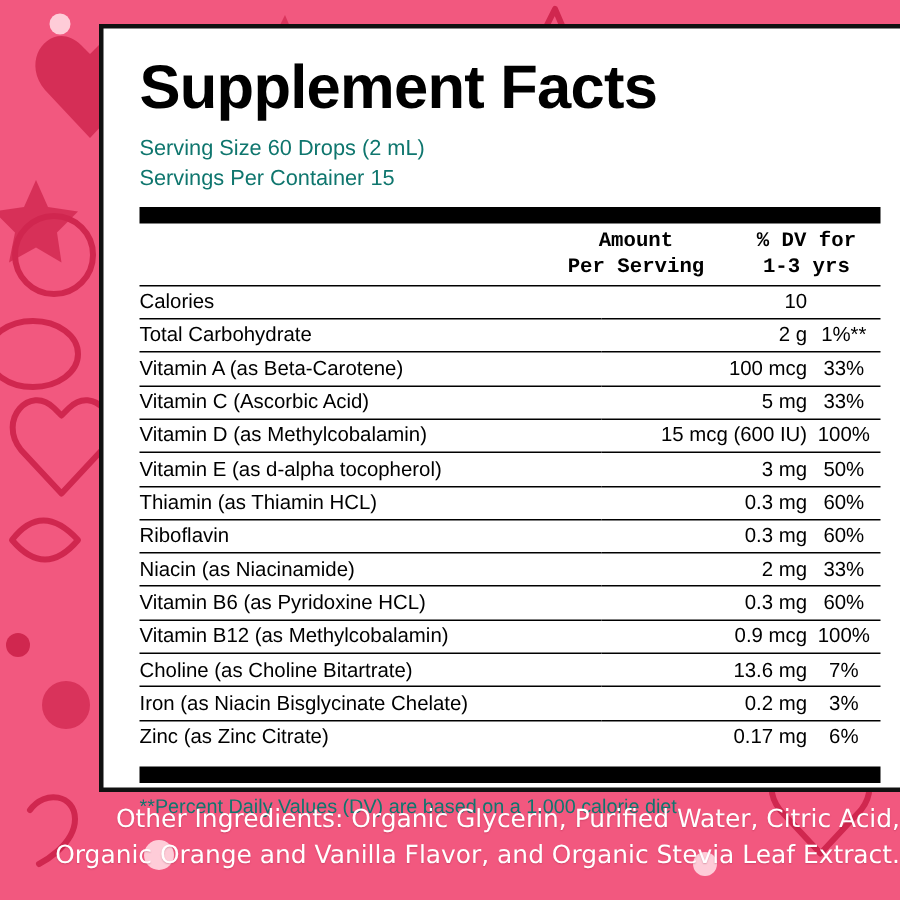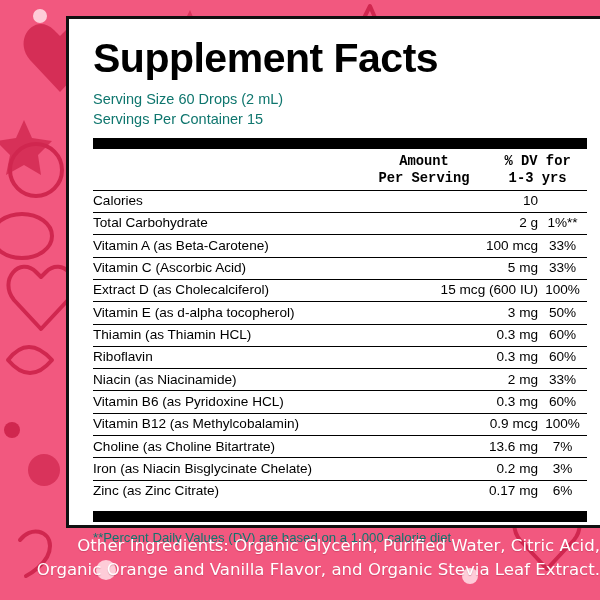--- a/index.html
+++ b/index.html
@@ -195,21 +195,21 @@
         <td class="name">Vitamin A (as Beta-Carotene)</td>
         <td class="amount">100 mcg</td>
         <td class="pct">33%</td>
       </tr>
       <tr>
         <td class="name">Vitamin C (Ascorbic Acid)</td>
         <td class="amount">5 mg</td>
         <td class="pct">33%</td>
       </tr>
       <tr>
-        <td class="name">Extract D (as Cholecalciferol)</td>
+        <td class="name">Vitamin D (as Methylcobalamin)</td>
         <td class="amount">15 mcg (600 IU)</td>
         <td class="pct">100%</td>
       </tr>
       <tr>
         <td class="name">Vitamin E (as d-alpha tocopherol)</td>
         <td class="amount">3 mg</td>
         <td class="pct">50%</td>
       </tr>
       <tr>
         <td class="name">Thiamin (as Thiamin HCL)</td>

